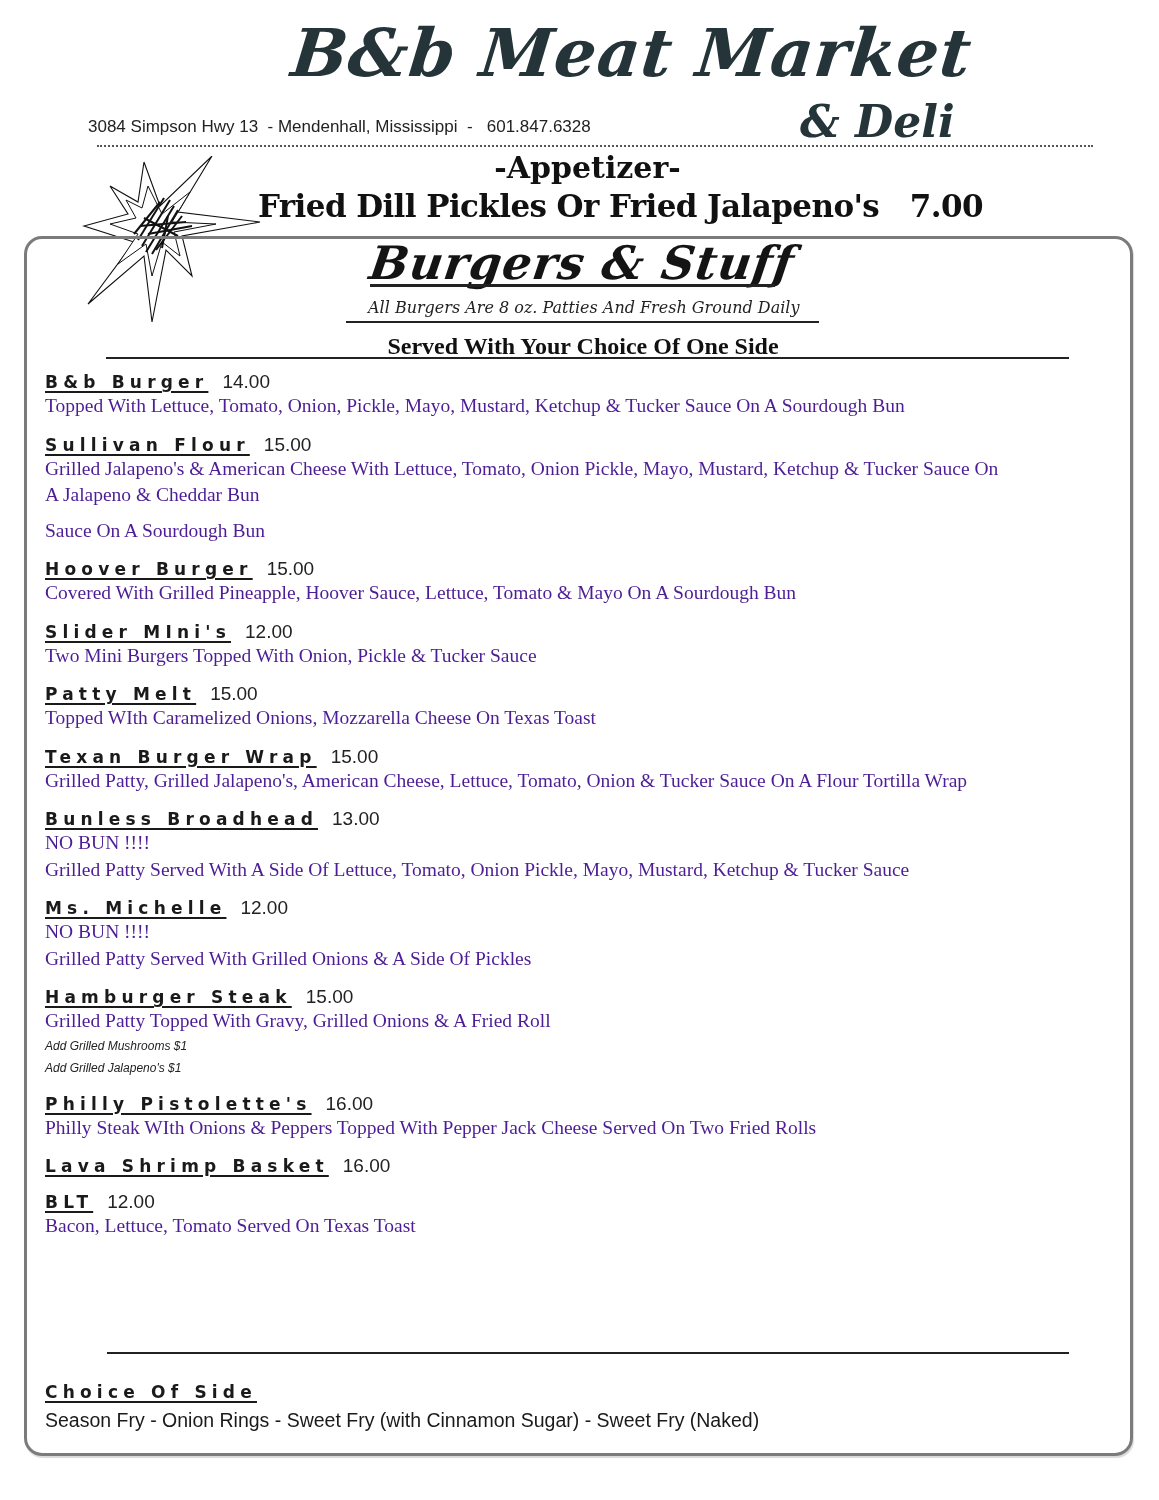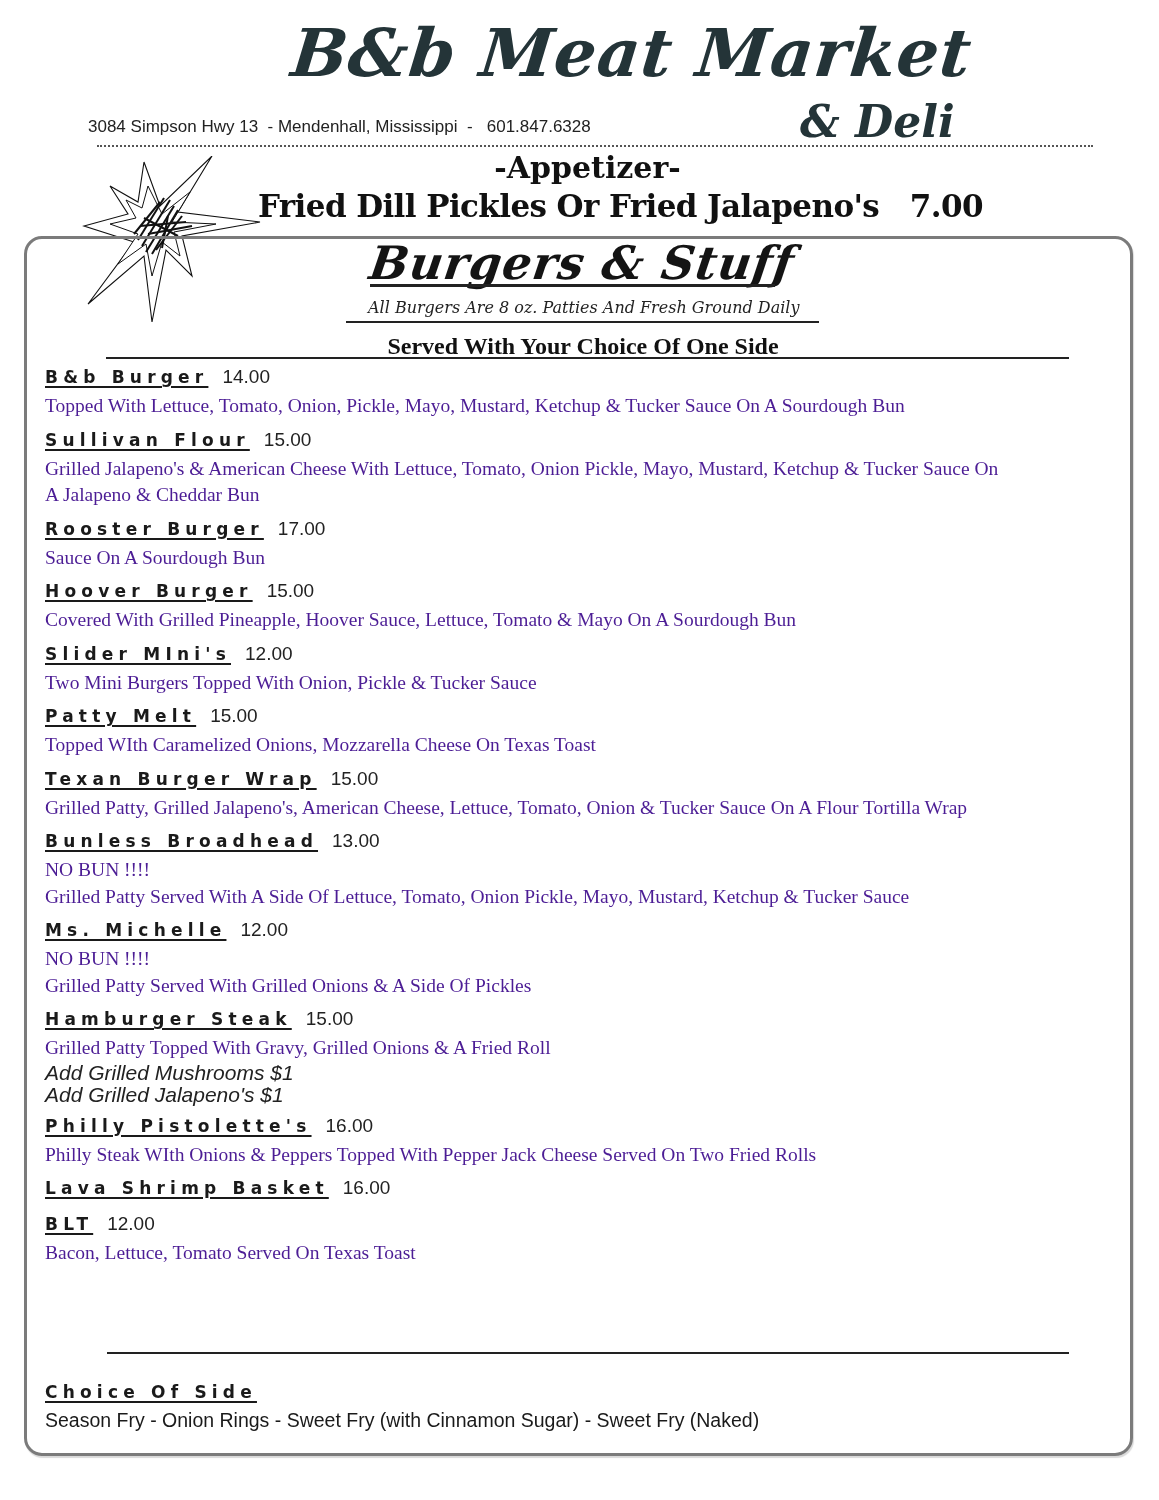--- a/index.html
+++ b/index.html
@@ -66,37 +66,37 @@
     .served-with {
       position: absolute; left: 0; width: 1166px; top: 333px; text-align: center;
       font-family: "Liberation Serif", serif; font-weight: bold; font-size: 24px; color: #111;
     }
     .served-rule {
       position: absolute; left: 106px; top: 357px; width: 963px; height: 2px; background: #222;
     }
 
     .items { position: absolute; left: 45px; top: 366px; width: 1075px; }
     .item { margin-bottom: 9px; }
-    .item-head { height: 27px; display: flex; align-items: flex-start; }
+    .item-head { height: 27px; display: flex; align-items: flex-end; }
     .item-name {
       font-family: "DejaVu Sans", sans-serif; font-weight: bold; font-size: 17px;
       letter-spacing: 5.2px; color: #1a1a1a; text-decoration: underline;
       text-decoration-thickness: 2px; text-underline-offset: 3px; white-space: nowrap;
       line-height: 22px;
     }
     .item-price {
       font-family: "Liberation Sans", sans-serif; font-size: 19px; color: #222;
       margin-left: 14px; line-height: 22px;
     }
     .item-line {
       font-family: Liberation Serif, serif; font-size: 19.5px; color: #4c1d95;
       line-height: 26.5px; white-space: nowrap;
     }
     .item-addon {
-      font-family: "Liberation Sans", sans-serif; font-style: italic; font-size: 21px;
+      font-family: "Liberation Sans", sans-serif; font-style: italic; font-size: 12px;
       color: #222; line-height: 22px;
     }
 
     .bottom-rule {
       position: absolute; left: 107px; top: 1352px; width: 962px; height: 2px; background: #222;
     }
     .sides-title {
       position: absolute; left: 45px; top: 1382px;
       font-family: "DejaVu Sans", sans-serif; font-weight: bold; font-size: 17px;
       letter-spacing: 5.2px; color: #1a1a1a; text-decoration: underline;
@@ -154,24 +154,20 @@
   </div>
   <div class="item">
     <div class="item-head">
         <span class="item-name">Sullivan Flour</span>
         <span class="item-price">15.00</span>
       </div>
     <div class="item-line">Grilled Jalapeno's &amp; American Cheese With Lettuce, Tomato, Onion Pickle, Mayo, Mustard, Ketchup &amp; Tucker Sauce On</div>
     <div class="item-line">A Jalapeno &amp; Cheddar Bun</div>
   </div>
   <div class="item">
-    <div class="item-head">
-        <span class="item-name">Rooster Burger</span>
-        <span class="item-price">17.00</span>
-      </div>
     <div class="item-line">Sauce On A Sourdough Bun</div>
   </div>
   <div class="item">
     <div class="item-head">
         <span class="item-name">Hoover Burger</span>
         <span class="item-price">15.00</span>
       </div>
     <div class="item-line">Covered With Grilled Pineapple, Hoover Sauce, Lettuce, Tomato &amp; Mayo On A Sourdough Bun</div>
   </div>
   <div class="item">

